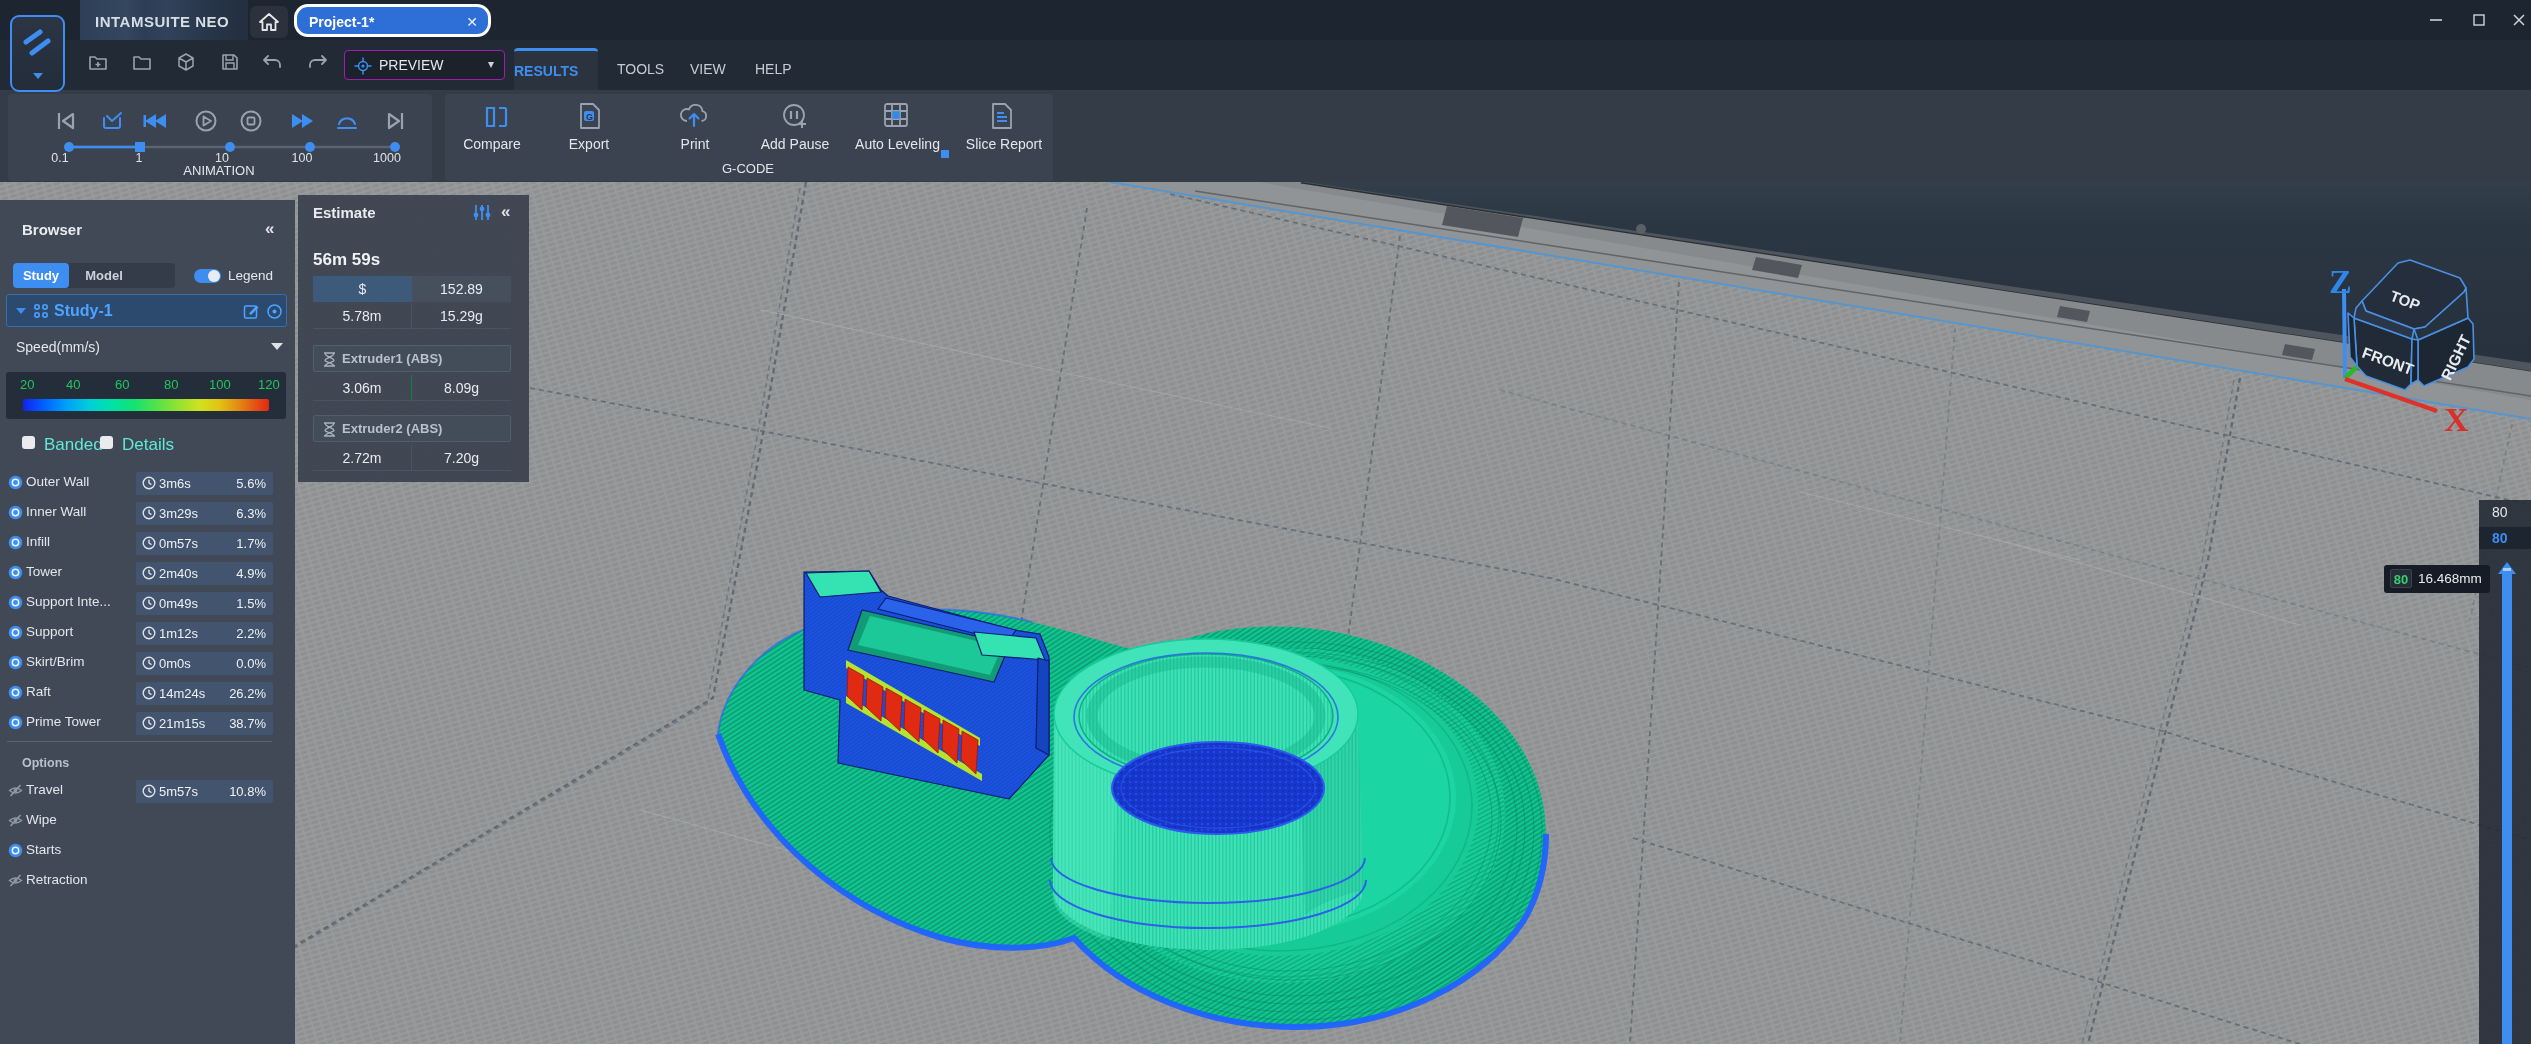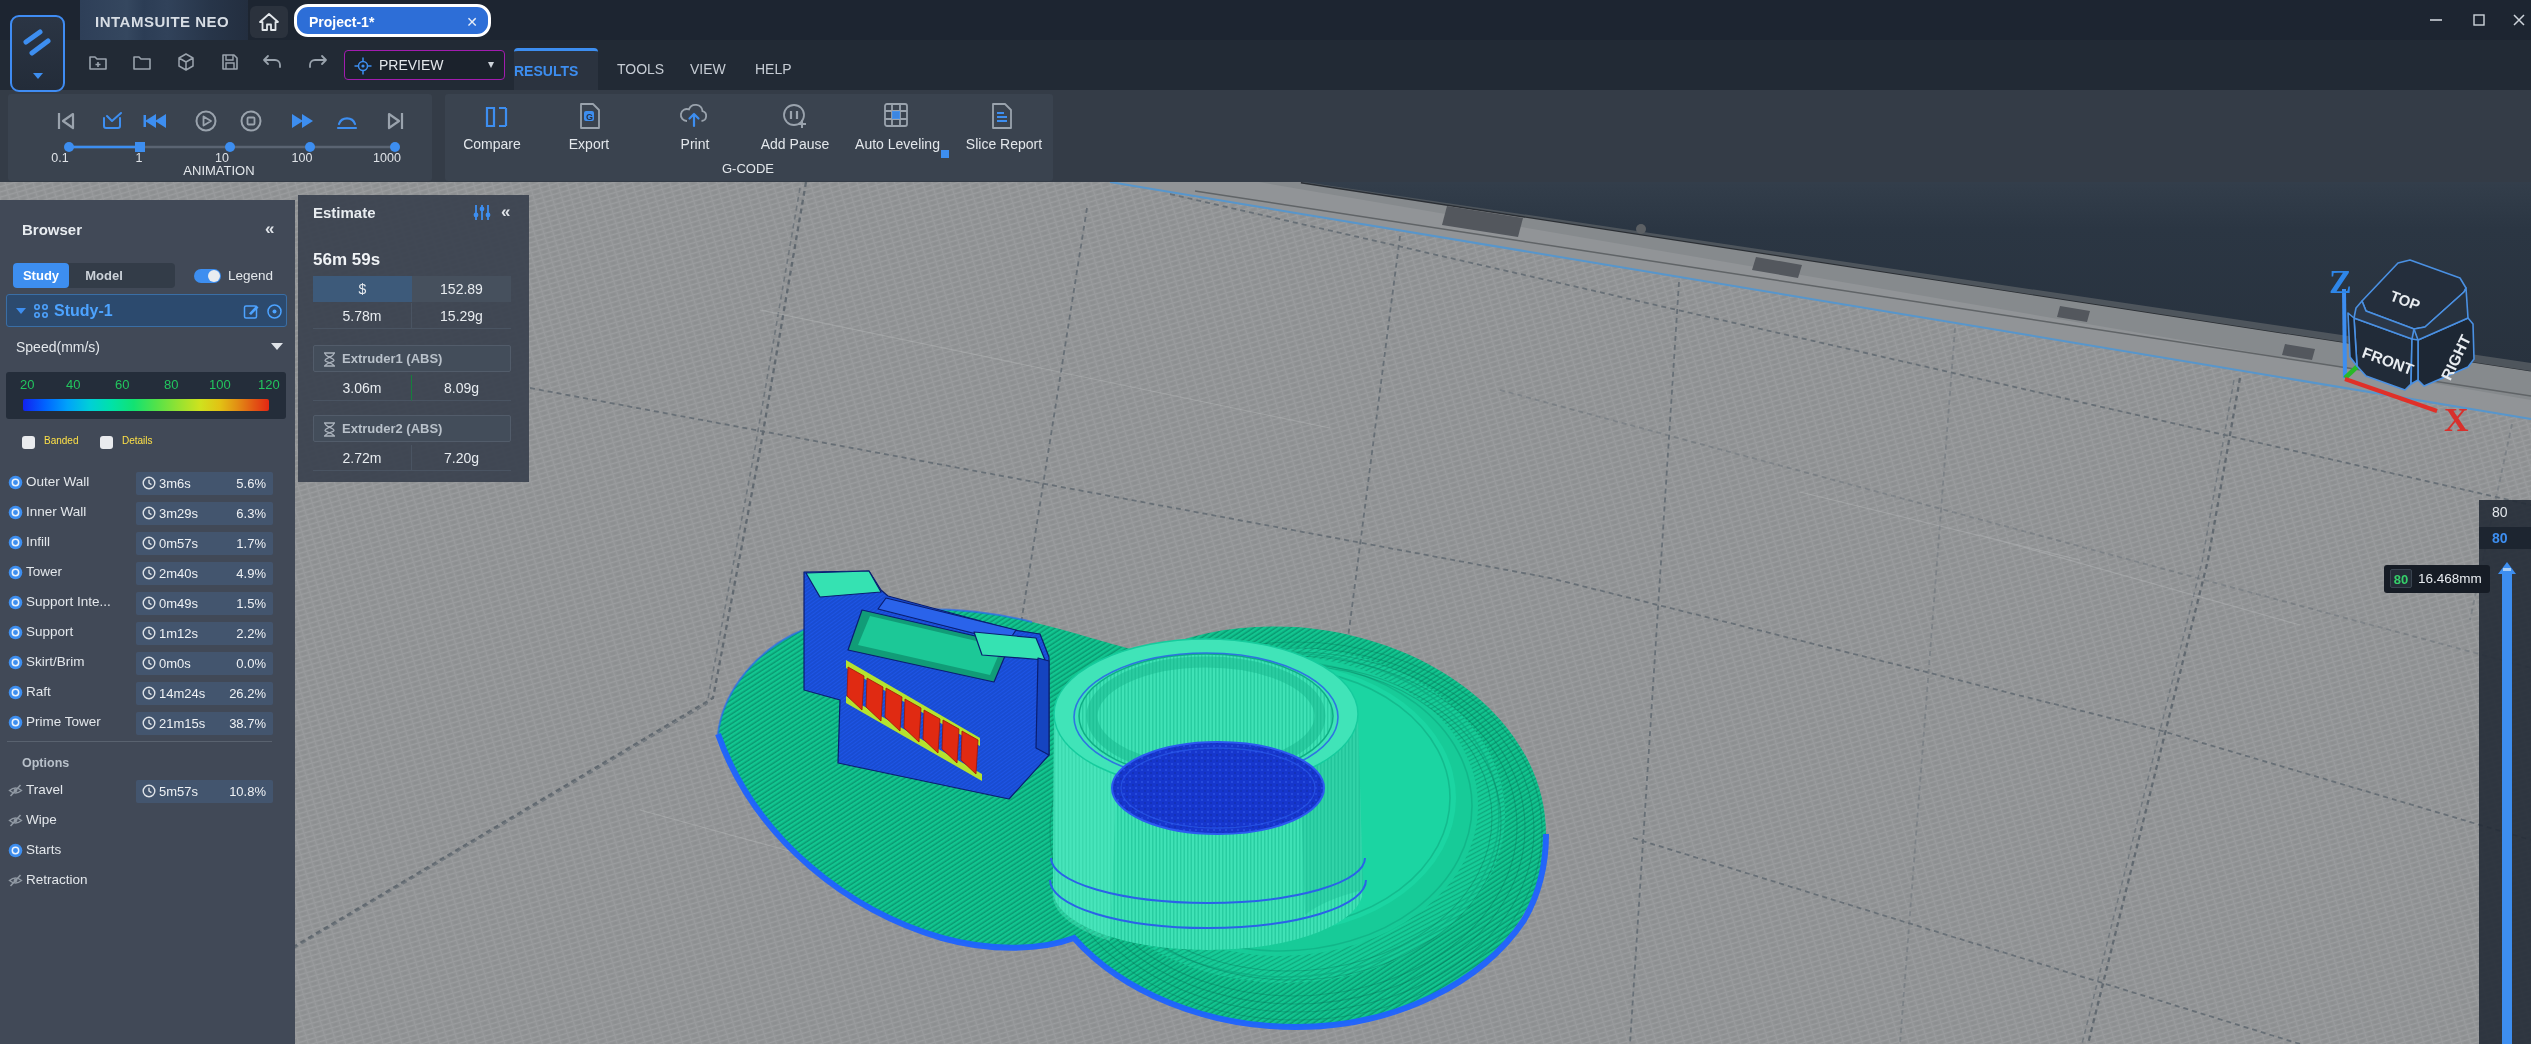--- a/index.html
+++ b/index.html
@@ -52,21 +52,21 @@
   #studyrow { position:absolute; left:6px; top:94px; width:281px; height:33px; background:#2c4a6e; border:1px solid #3a6ea5; border-radius:3px; }
   #studyrow .car { position:absolute; left:9px; top:13px; width:0; height:0; border-left:5px solid transparent; border-right:5px solid transparent; border-top:6px solid #3d8ef0; }
   #studyrow .nm { position:absolute; left:47px; top:7px; font-size:16px; font-weight:bold; color:#4da3ff; }
   #speedlbl { position:absolute; left:16px; top:139px; font-size:14px; color:#e3e7eb; }
   #speedarr { position:absolute; left:271px; top:143px; width:0; height:0; border-left:6px solid transparent; border-right:6px solid transparent; border-top:7px solid #dfe3e8; }
   #legendbox { position:absolute; left:6px; top:172px; width:280px; height:47px; background:#242d3a; border-radius:3px; }
   .lgnum { position:absolute; top:5px; font-size:13px; color:#22c55e; }
   #lggrad { position:absolute; left:17px; top:27px; width:246px; height:12px; border-radius:2px;
     background:linear-gradient(90deg,#1222f0 0%,#0064ff 9%,#00a2fa 18%,#00cfd8 27%,#00e2a8 36%,#12e272 45%,#52e24a 54%,#93e232 63%,#cfe21e 72%,#e2c214 80%,#e28f14 87%,#e25514 94%,#e22814 100%); }
   .chk { position:absolute; width:13px; height:13px; background:#e9ebee; border-radius:3px; }
-  .chklbl { position:absolute; font-size:10px; color:#fde047; }
+  .chklbl { position:absolute; font-size:17px; color:#5eead4; }
   .rowlbl { position:absolute; left:26px; font-size:13.5px; color:#e3e7eb; }
   .valchip { position:absolute; left:136px; width:137px; height:23px; background:rgba(70,95,130,0.55); border-radius:2px; }
   .valchip .tm { position:absolute; left:23px; top:4px; font-size:13px; color:#eef1f4; }
   .valchip .pc { position:absolute; right:7px; top:4px; font-size:13px; color:#eef1f4; }
   #optsep { position:absolute; left:7px; top:541px; width:265px; height:1px; background:#59626f; }
   #optlbl { position:absolute; left:22px; top:556px; font-size:12.5px; font-weight:bold; color:#b9c1ca; }
 
   
   #estimate { position:absolute; left:298px; top:195px; width:231px; height:287px; background:rgba(55,63,76,0.9); }
   #estimate .title { position:absolute; left:15px; top:9px; font-size:15px; font-weight:bold; color:#e8ecf0; }

